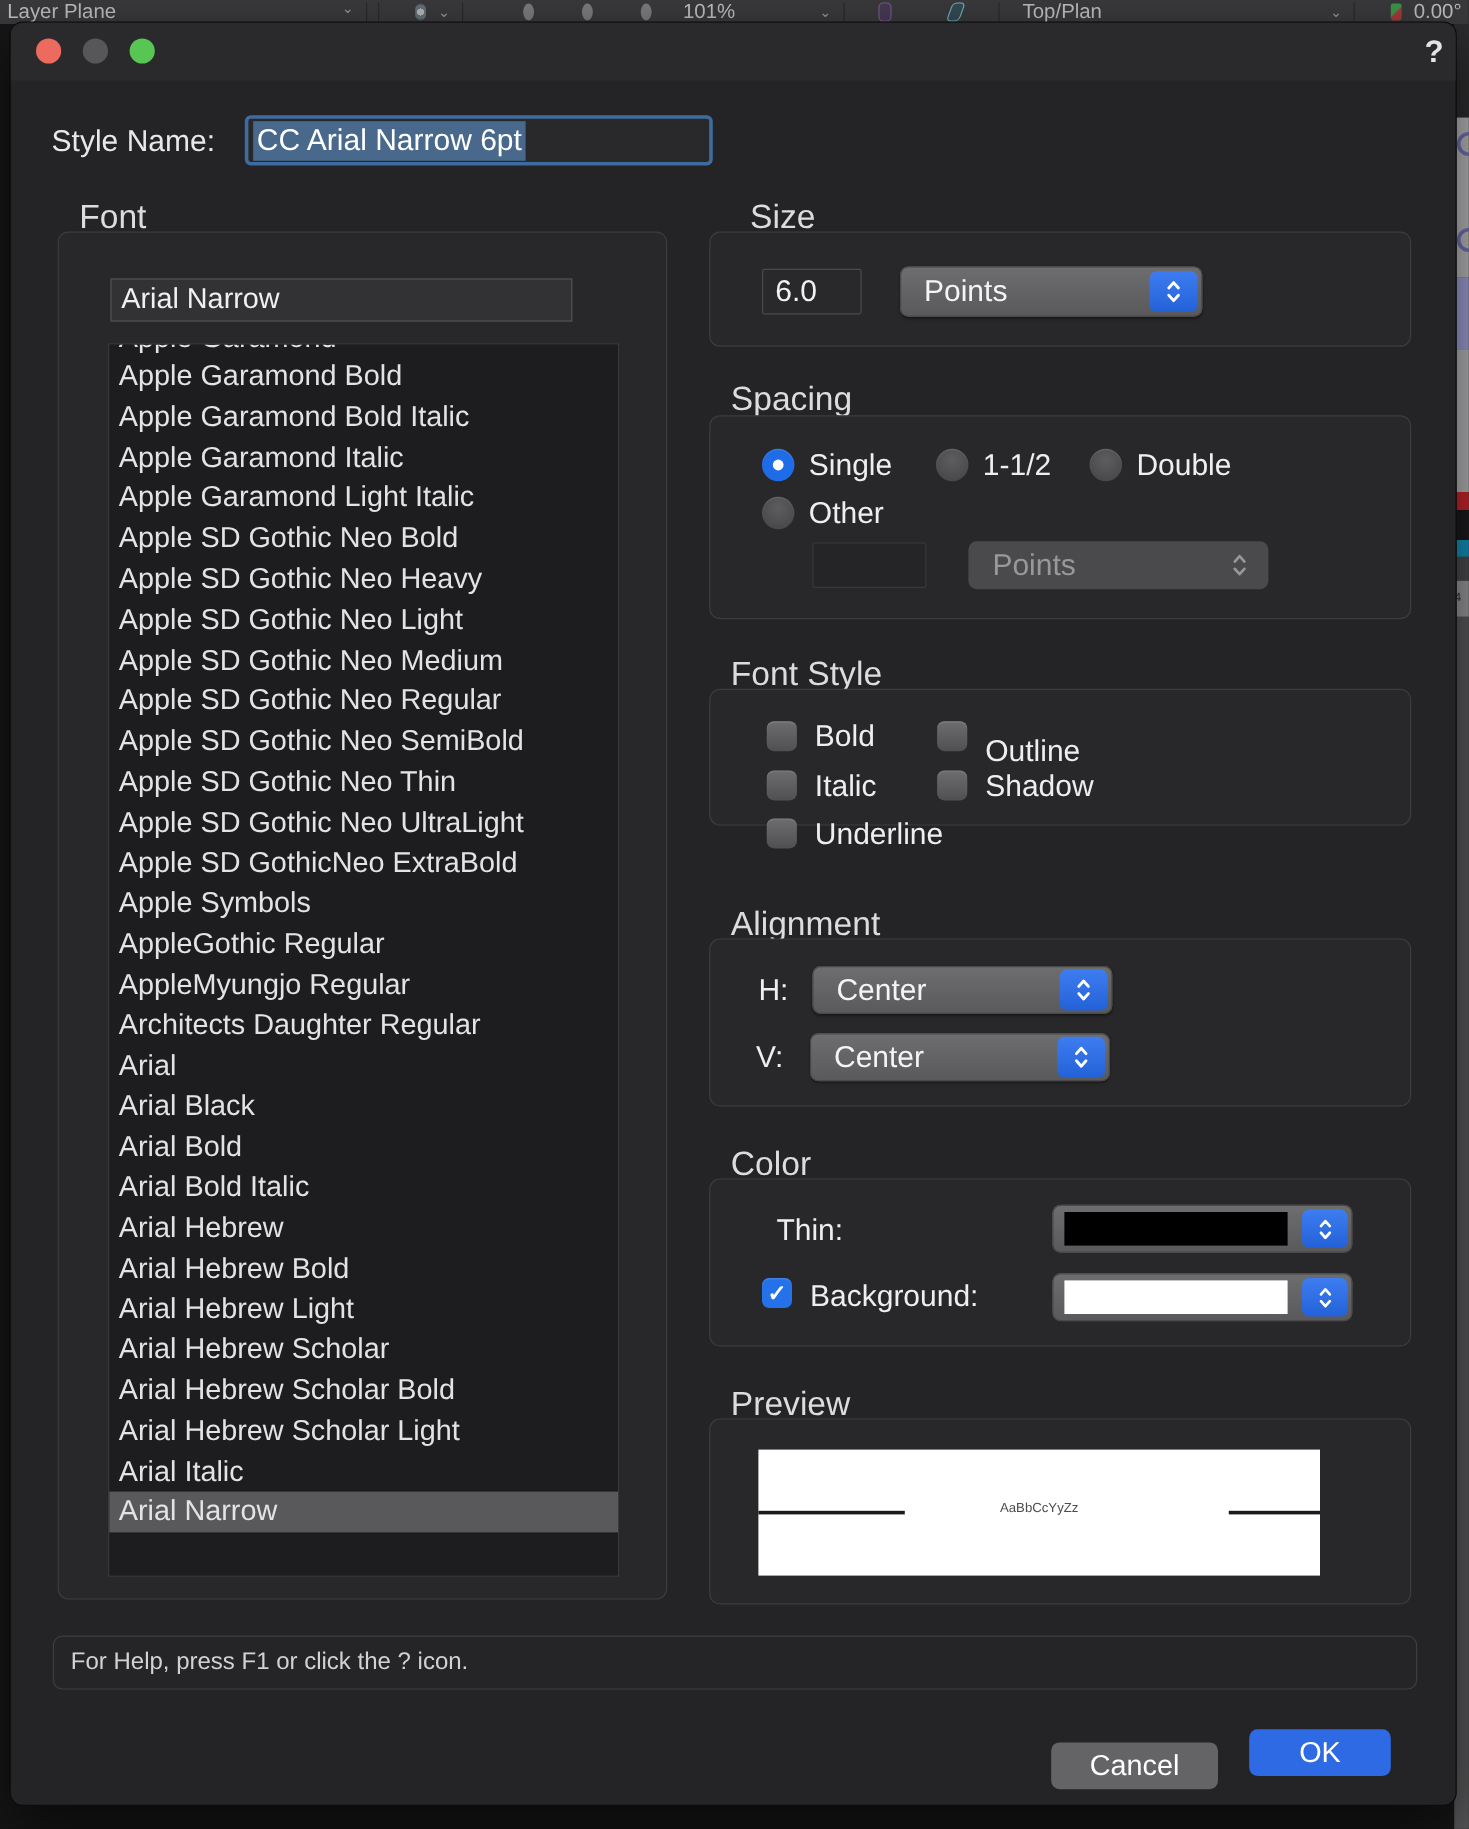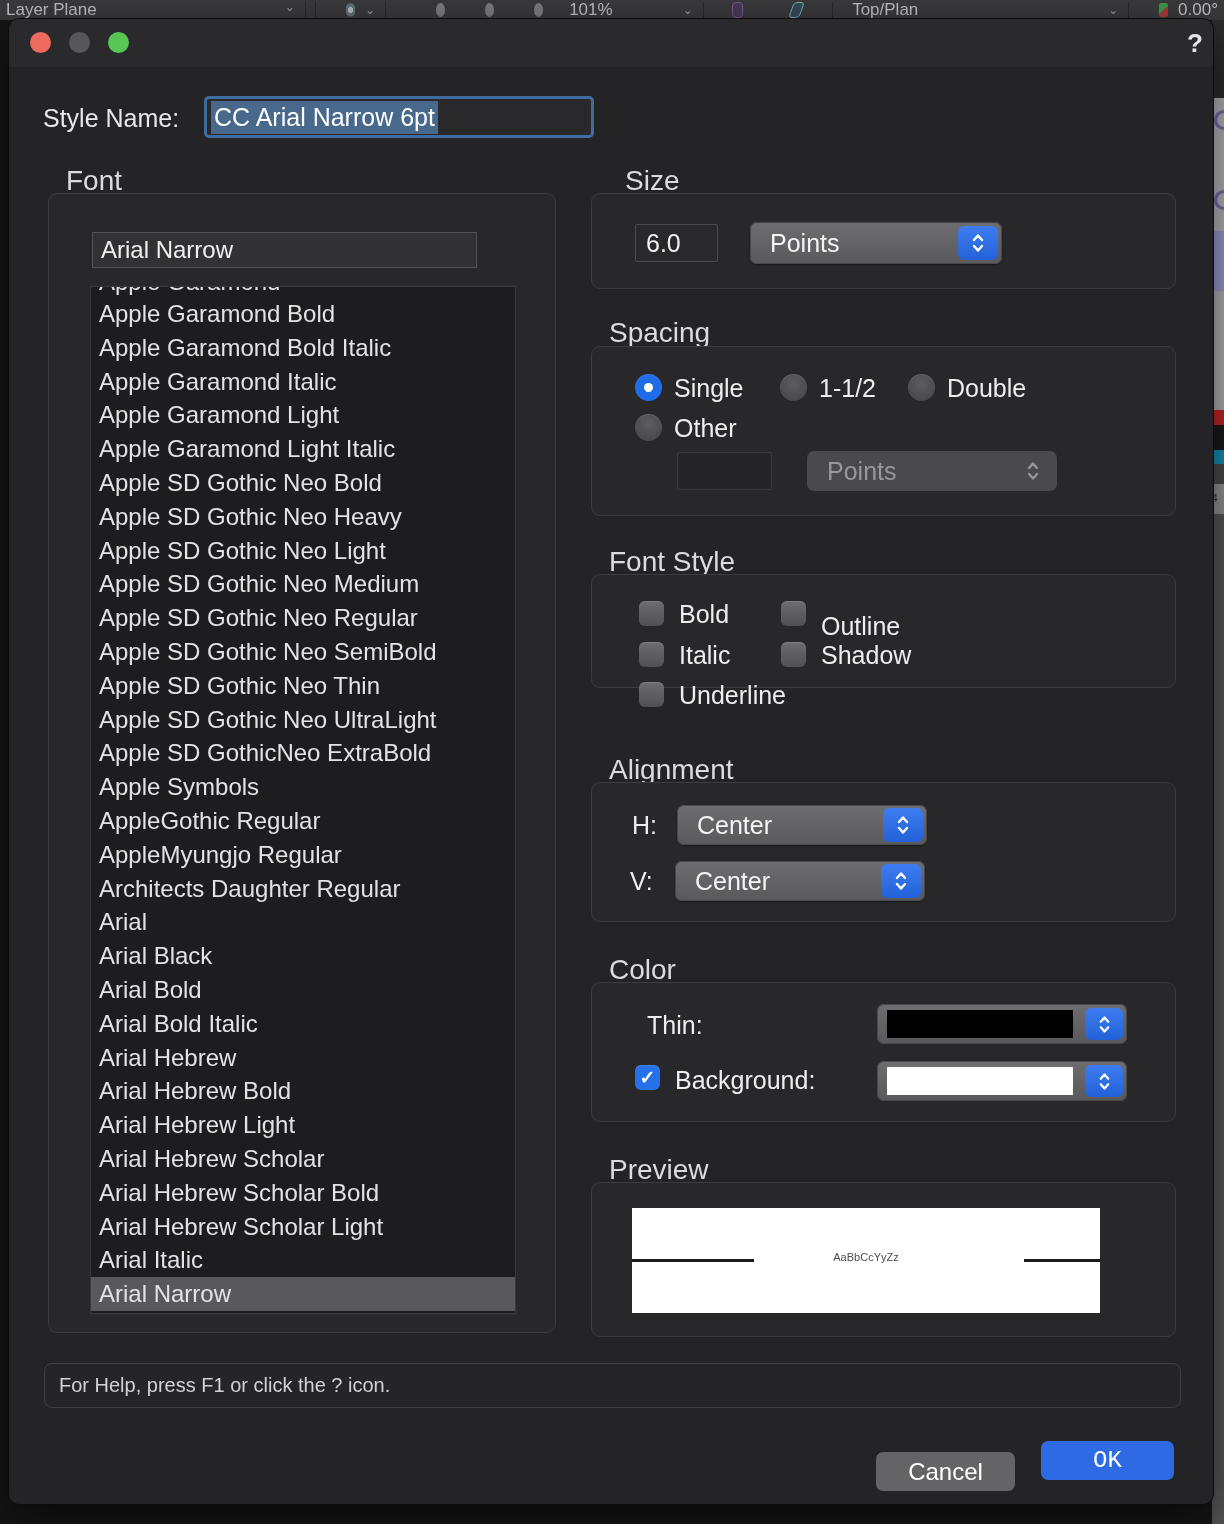--- a/index.html
+++ b/index.html
@@ -120,21 +120,21 @@
   .preview-text { position:absolute; left:0; top:43px; width:468px; text-align:center;
     color:#4c4c4e; font-size:11px; filter:blur(.4px); }
 
   
   .help-box { position:absolute; left:35px; top:1344px; width:1137px; height:45px;
     background:#252527; border:1px solid #3e3e40; border-radius:8px;
     display:flex; align-items:center; padding-left:14px; color:#d2d2d4; font-size:20px; }
   .btn { position:absolute; top:1422px; height:39px; border:none; border-radius:7px;
     color:#fff; font-size:24px; font-family:"Liberation Sans", sans-serif; text-align:center; line-height:39px; }
   .btn.cancel { left:867px; width:139px; background:#646467;margin-top:11px; }
-  .btn.ok { left:1032px; width:133px; background:#2d6ae4;font-family:Liberation Mono, monospace; }
+  .btn.ok { left:1032px; width:118px; background:#2d6ae4; }
 </style>
 </head>
 <body>
 
 <div class="bg-toolbar">
   <span class="ddl">
     <span>Layer Plane</span>
     <span class="chev" style="margin-left:180px">⌄</span>
   </span>
   <span class="bg-sep"></span>
@@ -189,21 +189,20 @@
   <div class="groupbox" style="left:39px; top:174px; width:508px; height:1140px;">
     <div class="search-field">
       <span>Arial Narrow</span>
     </div>
     <div class="font-list">
       <div class="font-item partial">Apple Garamond</div>
 
     <div class="font-item">Apple Garamond Bold</div>
         <div class="font-item">Apple Garamond Bold Italic</div>
         <div class="font-item">Apple Garamond Italic</div>
-        <div class="font-item">Apple Garamond Light</div>
         <div class="font-item">Apple Garamond Light Italic</div>
         <div class="font-item">Apple SD Gothic Neo Bold</div>
         <div class="font-item">Apple SD Gothic Neo Heavy</div>
         <div class="font-item">Apple SD Gothic Neo Light</div>
         <div class="font-item">Apple SD Gothic Neo Medium</div>
         <div class="font-item">Apple SD Gothic Neo Regular</div>
         <div class="font-item">Apple SD Gothic Neo SemiBold</div>
         <div class="font-item">Apple SD Gothic Neo Thin</div>
         <div class="font-item">Apple SD Gothic Neo UltraLight</div>
         <div class="font-item">Apple SD GothicNeo ExtraBold</div>

